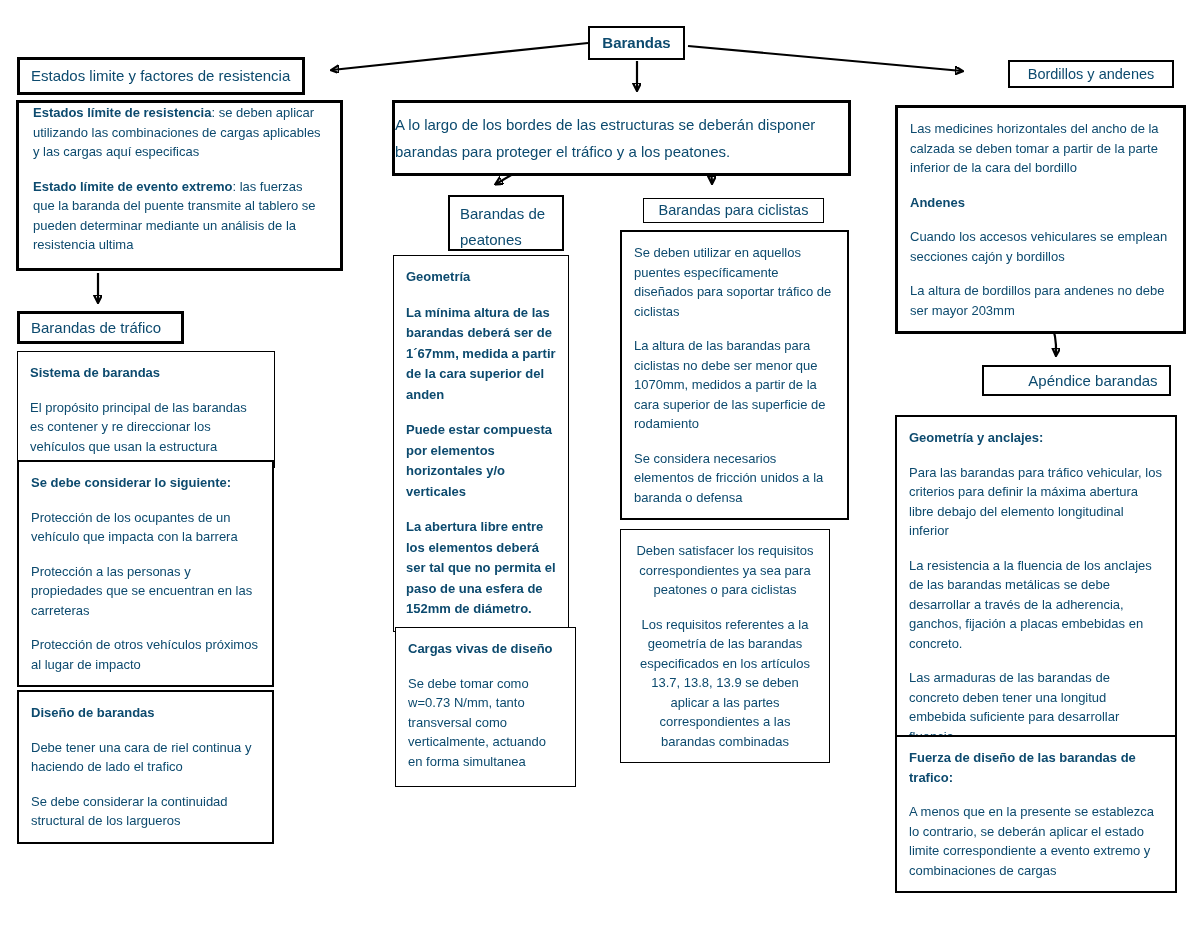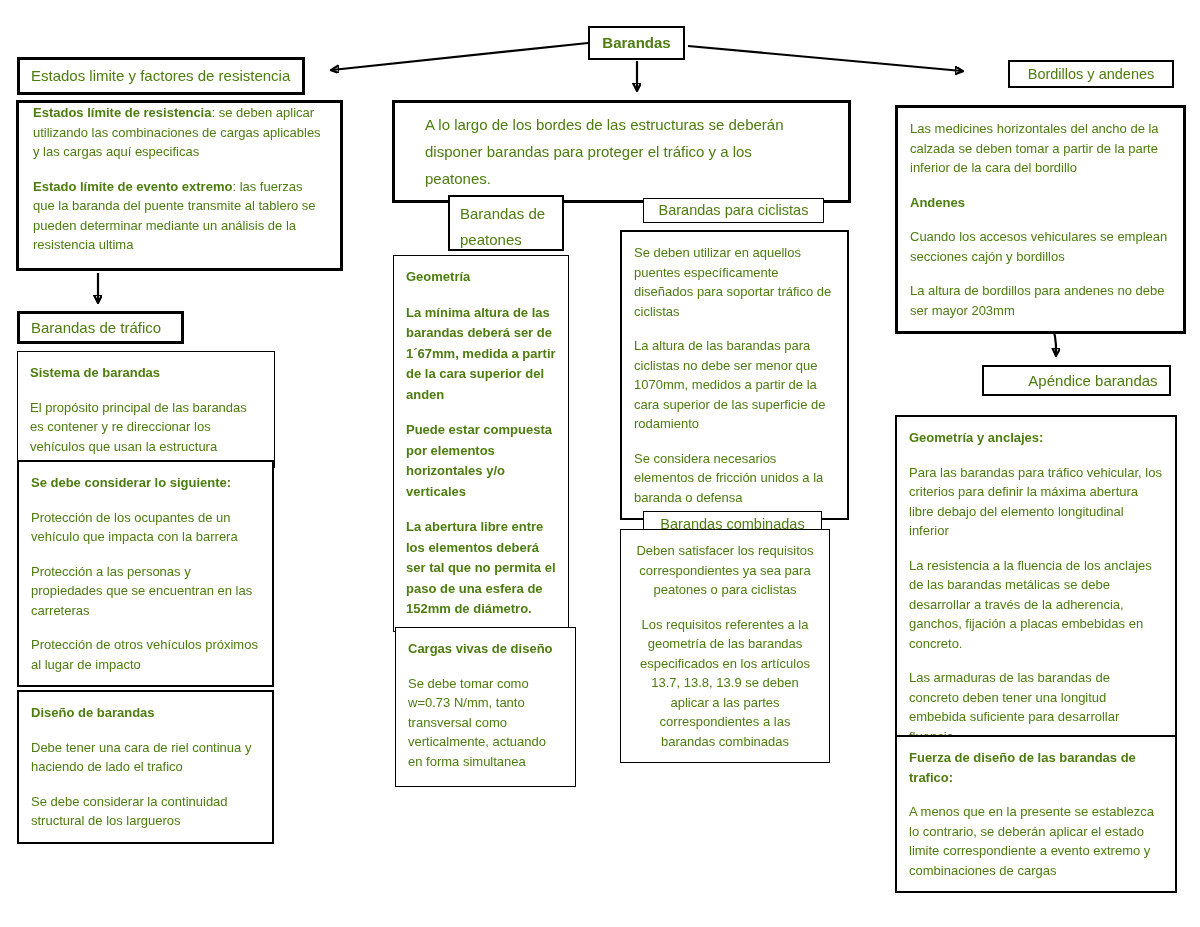--- a/index.html
+++ b/index.html
@@ -1,18 +1,18 @@
 <!DOCTYPE html>
 <html><head>
 <meta charset="utf-8">
 <style>
   html,body{margin:0;padding:0;background:#e8e8e8;}
   #stage{
     position:relative;width:1200px;height:927px;background:#ffffff;
-    font-family:"Liberation Sans","DejaVu Sans",sans-serif;color:#4d7c0f;
+    font-family:"Liberation Sans","DejaVu Sans",sans-serif;color:#0c4a6e;
     overflow:hidden;margin:0 auto;
   }
   .box{
     position:absolute;background:#fff;border-style:solid;border-color:#000;
     box-sizing:border-box;
   }
   .b1{border-width:1px;}
   .b2{border-width:2px;}
   .b3{border-width:3px;}
   .titlebox{display:flex;align-items:center;font-size:15px;line-height:1.3;}
@@ -76,21 +76,21 @@
     <p>Se debe considerar la continuidad structural de los largueros</p>
   </div>
 
   <div class="box b2 content" style="left:17px;top:460px;width:257px;min-height:193px;">
     <p class="hd">Se debe considerar lo siguiente:</p>
     <p>Protección de los ocupantes de un vehículo que impacta con la barrera</p>
     <p>Protección a las personas y propiedades que se encuentran en las carreteras</p>
     <p>Protección de otros vehículos próximos al lugar de impacto</p>
   </div>
 
-  <div class="box b3" style="left:392px;top:100px;width:459px;min-height:57px;padding:8px 30px;font-size:15px;line-height:1.8;">
+  <div class="box b3" style="left:392px;top:100px;width:459px;min-height:57px;padding:8px 0;font-size:15px;line-height:1.8;">
     <span>A lo largo de los bordes de las estructuras se deberán disponer barandas para proteger el tráfico y a los peatones.</span>
   </div>
 
   <div class="box b2" style="left:448px;top:195px;width:116px;height:56px;padding:4px 10px;font-size:15px;line-height:1.7;">
     <span>Barandas de peatones</span>
   </div>
 
   <div class="box b1 content boldbody" style="left:393px;top:255px;width:176px;min-height:327px;line-height:1.58;">
     <p class="hd">Geometría</p>
     <p>La mínima altura de las barandas deberá ser de 1´67mm, medida a partir de la cara superior del anden</p>
@@ -106,23 +106,20 @@
   <div class="box b1 titlebox centered" style="left:643px;top:198px;width:181px;height:25px;font-size:14.5px;">
     <span>Barandas para ciclistas</span>
   </div>
 
   <div class="box b2 content" style="left:620px;top:230px;width:229px;min-height:251px;">
     <p>Se deben utilizar en aquellos puentes específicamente diseñados para soportar tráfico de ciclistas</p>
     <p>La altura de las barandas para ciclistas no debe ser menor que 1070mm, medidos a partir de la cara superior de las superficie de rodamiento</p>
     <p>Se considera necesarios elementos de fricción unidos a la baranda o defensa</p>
   </div>
 
-  <div class="box b1 titlebox centered" style="left:643px;top:511px;width:179px;height:26px;font-size:14.5px;">
-    <span>Barandas combinadas</span>
-  </div>
 
   <div class="box b1 content" style="left:620px;top:529px;width:210px;min-height:200px;text-align:center;">
     <p>Deben satisfacer los requisitos correspondientes ya sea para peatones o para ciclistas</p>
     <p>Los requisitos referentes a la geometría de las barandas especificados en los artículos 13.7, 13.8, 13.9 se deben aplicar a las partes correspondientes a las barandas combinadas</p>
   </div>
 
   <div class="box b2 titlebox centered" style="left:1008px;top:60px;width:166px;height:28px;font-size:14.5px;">
     <span>Bordillos y andenes</span>
   </div>
 

